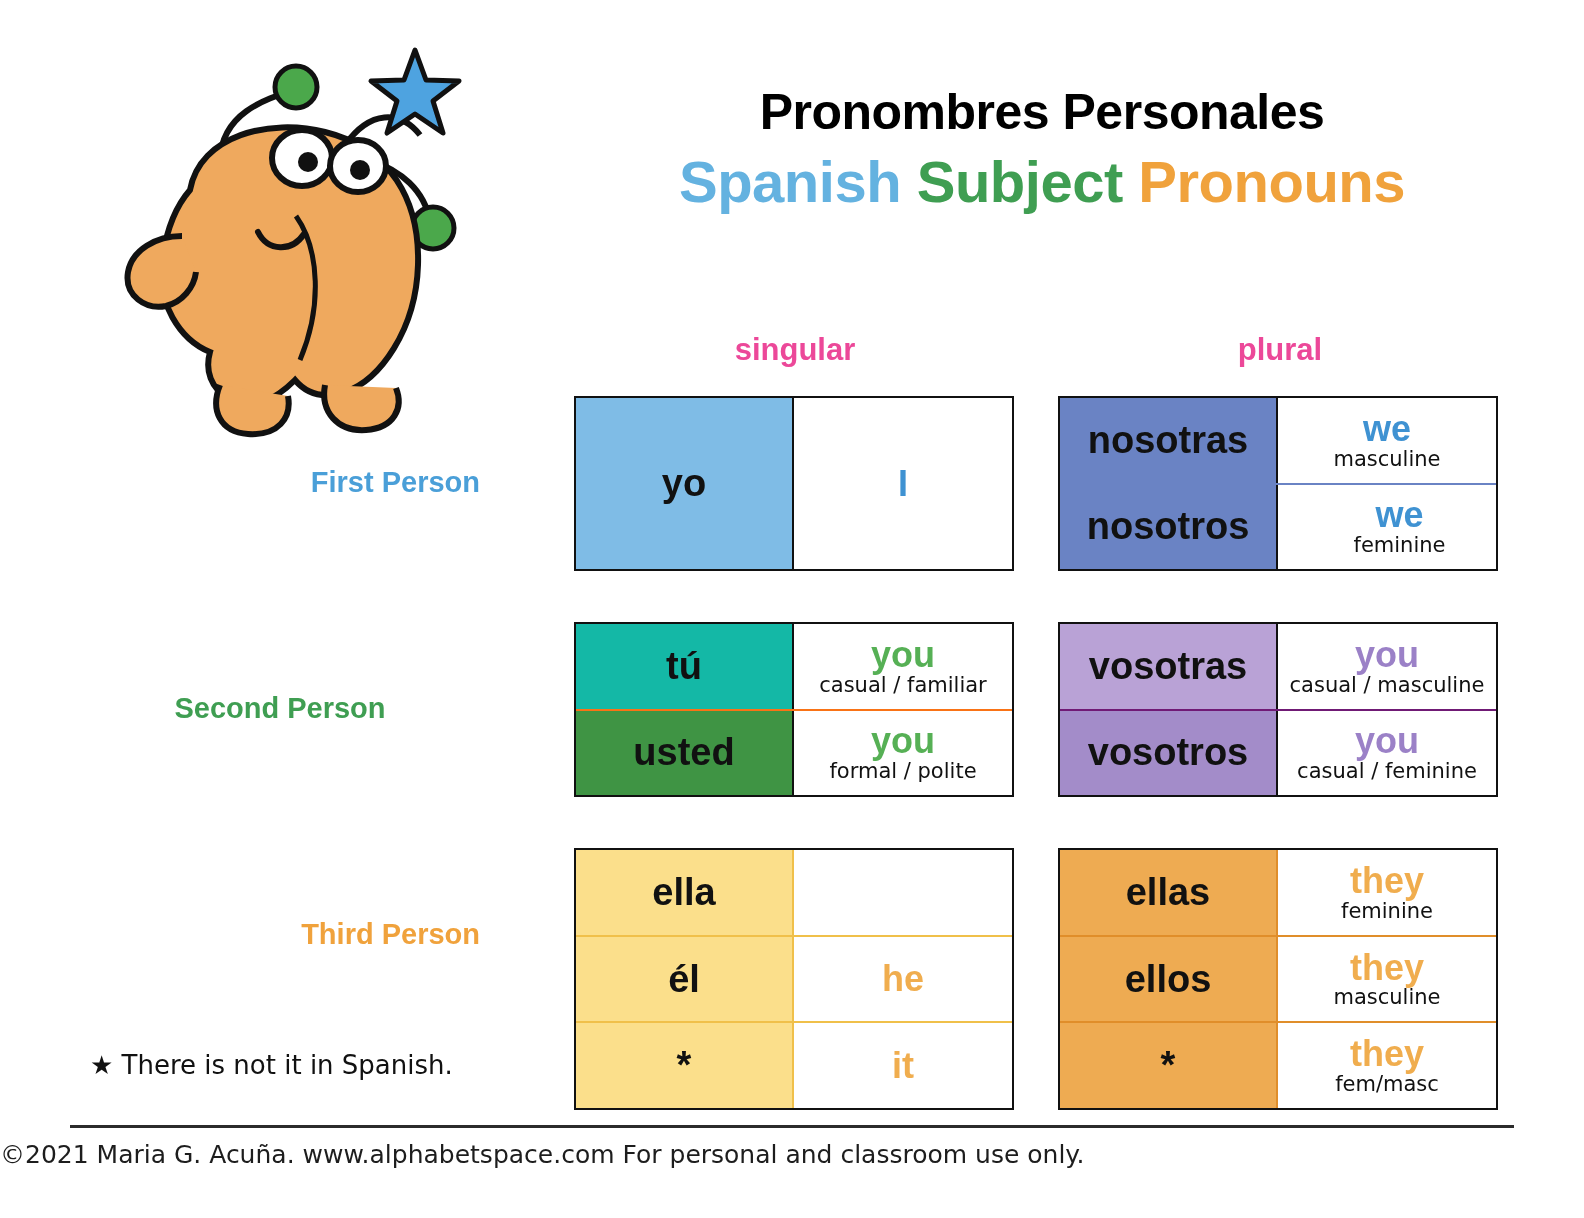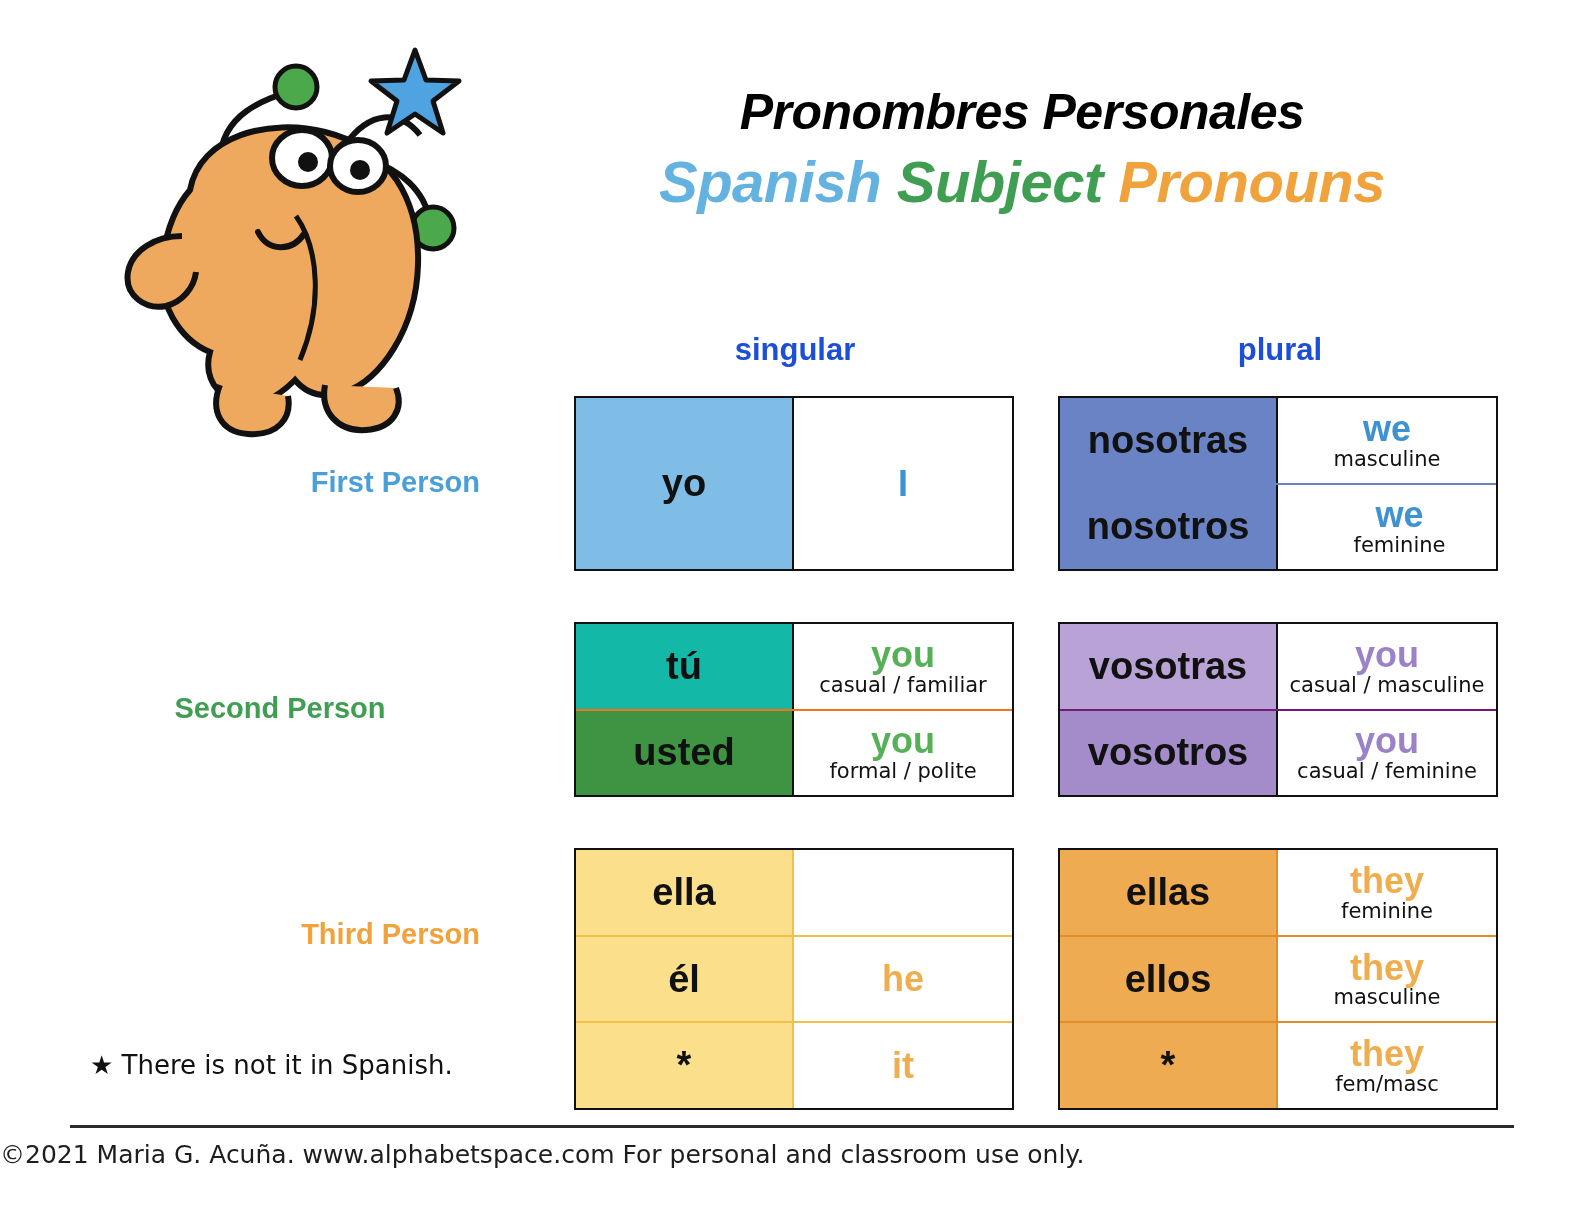--- a/index.html
+++ b/index.html
@@ -20,25 +20,24 @@
     position: absolute;
     left: 70px;
     top: 40px;
     width: 430px;
     height: 410px;
   }
 
   
   .title-block {
     position: absolute;
-    left: 572px;
+    left: 592px;
     top: 85px;
     width: 900px;
     text-align: center;
-    font-style: italic;
   }
   .title-main {
     font-size: 50px;
     font-weight: bold;
     color: #000000;
     letter-spacing: -0.5px;
     line-height: 1.1;
   }
   .title-sub {
     margin-top: 10px;
@@ -50,21 +49,21 @@
   }
   .w-blue   { color: #64b2e0; }
   .w-green  { color: #3f9e52; }
   .w-orange { color: #f0a23c; }
 
   
   .col-head {
     position: absolute;
     font-size: 31px;
     font-weight: bold;
-    color: #1d4ed8;
+    color: #ec4899;
     text-align: center;
   }
   #head-singular { left: 575px; top: 332px; width: 440px; }
   #head-plural   { left: 1060px; top: 332px; width: 440px; }
 
   
   .row-label {
     position: absolute;
     font-size: 29px;
     font-weight: bold;

